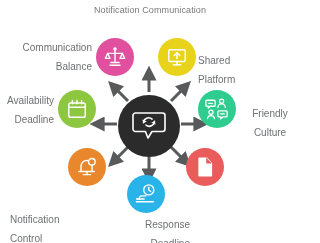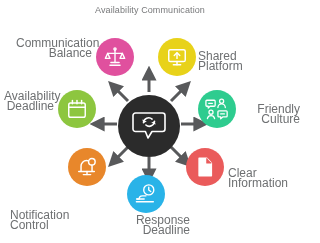--- a/index.html
+++ b/index.html
@@ -32,22 +32,22 @@
   .spoke-icon {
     position: absolute;
     border-radius: 50%;
     display: flex;
     align-items: center;
     justify-content: center;
     box-sizing: border-box;
   }
   .spoke-label {
     position: absolute;
-    font-size: 12px;
-    line-height: 10px;
+    font-size: 10px;
+    line-height: 19px;
     color: #6e7072;
     white-space: pre-line;
   }
   .hub {
     position: absolute;
     left: 118px;
     top: 95px;
     width: 62px;
     height: 62px;
     border-radius: 50%;
@@ -66,21 +66,21 @@
   }
   .lbl-right { text-align: left; }
   .lbl-left  { text-align: right; }
   .lbl-center{ text-align: center; }
 </style>
 </head>
 <body>
 
 <div id="diagram">
 
-  <div class="title">Availability Communication</div>
+  <div class="title">Notification Communication</div>
 
   <svg id="arrow-layer" viewBox="0 0 300 243" xmlns="http://www.w3.org/2000/svg">
     <defs>
       <marker id="ah" markerWidth="5" markerHeight="5" refX="2.2" refY="2.5" orient="auto" markerUnits="strokeWidth">
         <path d="M0,0 L5,2.5 L0,5 z" fill="#58595b"></path>
       </marker>
     </defs>
     <g stroke="#58595b" stroke-width="3" fill="none" marker-end="url(#ah)">
       <line x1="149" y1="92" x2="149" y2="74"></line>
       <line x1="171" y1="101" x2="185" y2="87"></line>
@@ -154,21 +154,21 @@
         <path d="M4,6.8 H8"></path>
         <circle cx="18" cy="4.6" r="2.2"></circle>
         <path d="M14,11.5 a4,4 0 0 1 8,0"></path>
         <circle cx="6.5" cy="16.5" r="2.2"></circle>
         <path d="M2.6,23.3 a4,4 0 0 1 7.8,0"></path>
         <path d="M15,15 H23 a1,1 0 0 1 1,1 V20.5 a1,1 0 0 1 -1,1 H19.5 L17,23.6 V21.5 H15 a1,1 0 0 1 -1,-1 V16 a1,1 0 0 1 1,-1 z"></path>
         <path d="M17,18.3 H21"></path>
       </g>
     </svg>
   </div>
-  <div class="spoke-label lbl-right" style="left:240px; top:104px; width:60px; text-align:right;">Friendly Culture</div>
+  <div class="spoke-label lbl-right" style="left:240px; top:104px; width:60px; text-align:center;">Friendly Culture</div>
 
   <div class="spoke-icon" style="left:68px; top:148px; width:38px; height:38px; background:#e8872b;">
     <svg width="22" height="22" viewBox="0 0 24 24">
       <g fill="none" stroke="#ffffff" stroke-width="1.6" stroke-linecap="round" stroke-linejoin="round">
         <path d="M5.5,16.5 V11 a6,6 0 0 1 12,0 v5.5"></path>
         <line x1="3" y1="16.8" x2="20" y2="16.8"></line>
         <line x1="12" y1="20.3" x2="12" y2="16.8"></line>
         <line x1="8" y1="20.3" x2="16" y2="20.3"></line>
         <circle cx="17.3" cy="6.3" r="3.6" fill="#e8872b"></circle>
       </g>
@@ -176,22 +176,20 @@
   </div>
   <div class="spoke-label lbl-left" style="left:10px; top:163px; width:54px; text-align:left;margin-top:47px;">Notification
 Control</div>
 
   <div class="spoke-icon" style="left:186px; top:148px; width:38px; height:38px; background:#ea5b5b;">
     <svg width="22" height="22" viewBox="0 0 24 24">
       <path d="M5.5,2.5 H14 L19,7.5 V21.5 H5.5 z" fill="#ffffff" stroke="#ffffff" stroke-width="1.5" stroke-linejoin="round"></path>
       <path d="M14,2.5 V7.5 H19" fill="#ea5b5b" stroke="#ea5b5b" stroke-width="1.2"></path>
     </svg>
   </div>
-  <div class="spoke-label lbl-right" style="left:228px; top:168px; width:66px; text-align:left;">Clear
-Information</div>
 
   <div class="spoke-icon" style="left:127px; top:175px; width:38px; height:38px; background:#29b3e8;">
     <svg width="22" height="22" viewBox="0 0 24 24">
       <g fill="none" stroke="#ffffff" stroke-width="1.5" stroke-linecap="round" stroke-linejoin="round">
         <circle cx="15" cy="7.5" r="5.5"></circle>
         <path d="M15,4.6 V7.7 L17.2,9.3"></path>
         <path d="M2,17.5 h8 a2,2 0 0 0 0,-0.2"></path>
         <path d="M2,17.5 H4.5 a3.5,3.5 0 0 1 3.5,-3.5 H12"></path>
         <line x1="1.5" y1="20.5" x2="20" y2="20.5"></line>
       </g>

